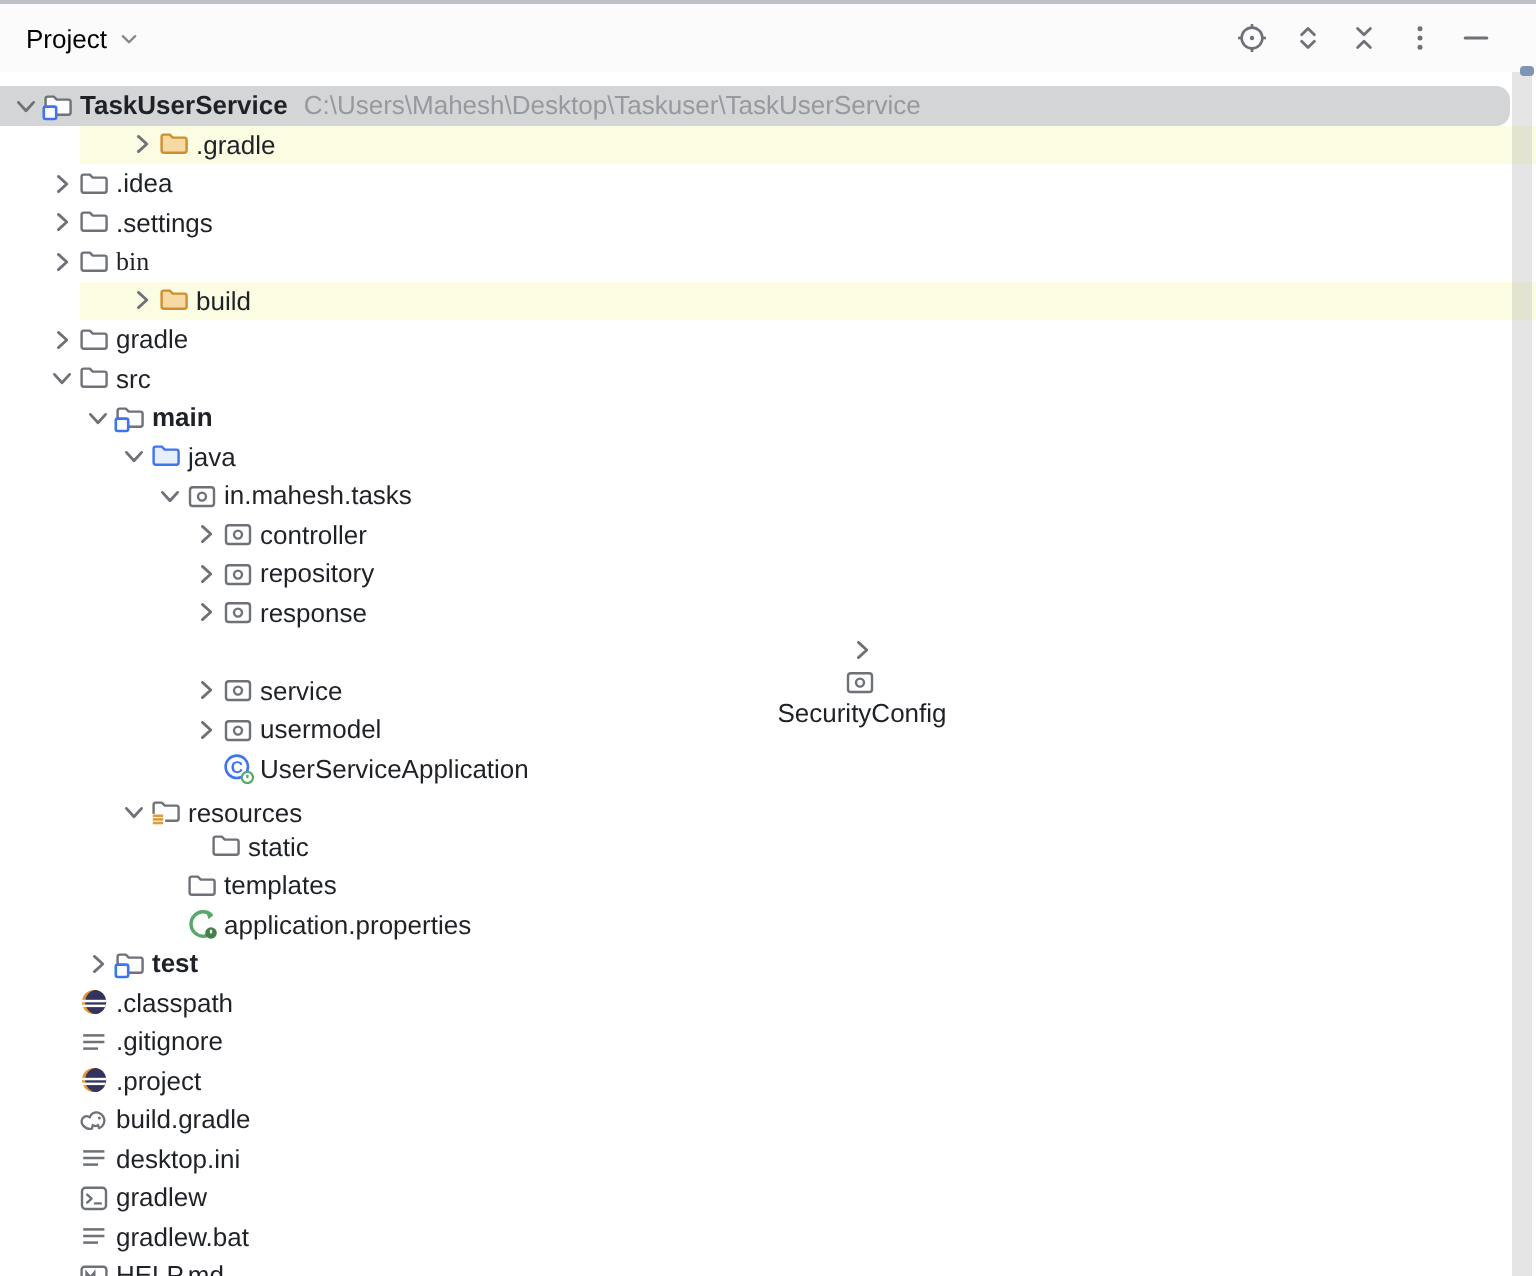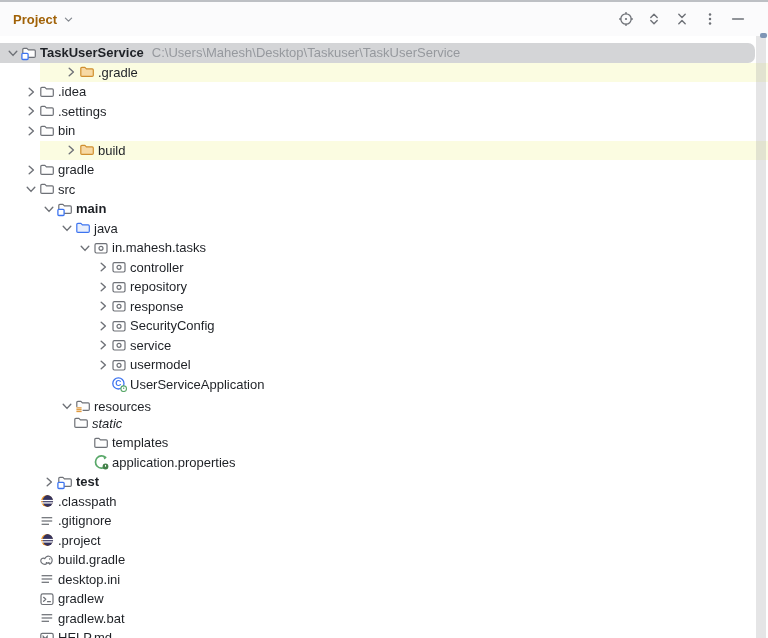--- a/index.html
+++ b/index.html
@@ -9,21 +9,21 @@
     font-family:"Liberation Sans","DejaVu Sans",sans-serif;
     font-size:13px;color:#1e2126;
     -webkit-font-smoothing:antialiased;
   }
   .top-border{position:absolute;top:0;left:0;right:0;height:2px;background:#bdc0c4;}
   .panel-header{
     position:absolute;top:2px;left:0;right:0;height:34px;
     background:#fbfbfc;display:flex;align-items:center;padding-left:13px;box-sizing:border-box;
   }
   .title-group{display:flex;align-items:center;gap:5px;cursor:default;}
-  .panel-title{font-weight:700;color:#a16207;}
+  .panel-title{font-weight:400;color:#000000;}
   .hdr-icons{margin-left:auto;display:flex;align-items:center;gap:12px;padding-right:22px;}
   .hdr-icons .hicon{width:16px;height:16px;display:inline-flex;align-items:center;justify-content:center;border-radius:4px;}
   .tree{position:absolute;top:36px;left:0;right:0;bottom:0;padding-top:7px;}
   .row{
     height:19.5px;display:flex;align-items:center;box-sizing:border-box;
     white-space:nowrap;width:100%;
   }
   .row.selected{background:#d4d5d7;width:calc(100% - 13px);border-radius:0 7px 7px 0;}
   .row.excluded{background:#fbfce1;margin-left:40px;}
   .chev{width:17px;height:16px;flex:0 0 17px;display:inline-flex;align-items:center;justify-content:center;}
@@ -134,21 +134,21 @@
           <path d="M6.2 4.2 L10.4 8 L6.2 11.8" fill="none" stroke="#6e7177" stroke-width="1.4" stroke-linecap="round" stroke-linejoin="round"></path>
         </svg>
       </span>
       <span class="ficon">
         <svg width="16" height="16" viewBox="0 0 16 16">
           <path d="M1.8 4.4 q0 -1.1 1.1 -1.1 h3 l1.5 1.5 h5.8 q1.1 0 1.1 1.1 v5.4 q0 1.1 -1.1 1.1 h-10.3 q-1.1 0 -1.1 -1.1 z" fill="#fdfdfd" stroke="#6e7177" stroke-width="1.2" stroke-linejoin="round"></path>
         </svg>
       </span>
       <span class="lbl">.settings</span>
     </div>
-    <div class="row" style="padding-left: 22px;">
+    <div class="row" style="padding-left: 22px; font-family: Liberation Serif, serif;">
       <span class="chev">
         <svg width="16" height="16" viewBox="0 0 16 16">
           <path d="M6.2 4.2 L10.4 8 L6.2 11.8" fill="none" stroke="#6e7177" stroke-width="1.4" stroke-linecap="round" stroke-linejoin="round"></path>
         </svg>
       </span>
       <span class="ficon">
         <svg width="16" height="16" viewBox="0 0 16 16">
           <path d="M1.8 4.4 q0 -1.1 1.1 -1.1 h3 l1.5 1.5 h5.8 q1.1 0 1.1 1.1 v5.4 q0 1.1 -1.1 1.1 h-10.3 q-1.1 0 -1.1 -1.1 z" fill="#fdfdfd" stroke="#6e7177" stroke-width="1.2" stroke-linejoin="round"></path>
         </svg>
       </span>
@@ -269,21 +269,21 @@
         </svg>
       </span>
       <span class="ficon">
         <svg width="16" height="16" viewBox="0 0 16 16">
           <rect x="2" y="3.6" width="12" height="9.4" rx="1.4" fill="#fff" stroke="#6e7177" stroke-width="1.2"></rect>
           <circle cx="8" cy="8.3" r="2" fill="#fff" stroke="#6e7177" stroke-width="1.2"></circle>
         </svg>
       </span>
       <span class="lbl">response</span>
     </div>
-    <div class="row" style="padding-left: 94px;">
+    <div class="row" style="padding-left: 94px; flex-direction: column;">
       <span class="chev">
         <svg width="16" height="16" viewBox="0 0 16 16">
           <path d="M6.2 4.2 L10.4 8 L6.2 11.8" fill="none" stroke="#6e7177" stroke-width="1.4" stroke-linecap="round" stroke-linejoin="round"></path>
         </svg>
       </span>
       <span class="ficon">
         <svg width="16" height="16" viewBox="0 0 16 16">
           <rect x="2" y="3.6" width="12" height="9.4" rx="1.4" fill="#fff" stroke="#6e7177" stroke-width="1.2"></rect>
           <circle cx="8" cy="8.3" r="2" fill="#fff" stroke="#6e7177" stroke-width="1.2"></circle>
         </svg>
@@ -340,21 +340,21 @@
         <svg width="16" height="16" viewBox="0 0 16 16">
           <path d="M1.8 4.4 q0 -1.1 1.1 -1.1 h3 l1.5 1.5 h5.8 q1.1 0 1.1 1.1 v5.4 q0 1.1 -1.1 1.1 h-10.3 q-1.1 0 -1.1 -1.1 z" fill="#fdfdfd" stroke="#6e7177" stroke-width="1.2" stroke-linejoin="round"></path>
           <rect x="0.6" y="8.9" width="7" height="6" fill="#fff"></rect>
           <line x1="1.4" y1="9.9" x2="6.6" y2="9.9" stroke="#e09a3e" stroke-width="1.3"></line>
           <line x1="1.4" y1="11.7" x2="6.6" y2="11.7" stroke="#e09a3e" stroke-width="1.3"></line>
           <line x1="1.4" y1="13.5" x2="6.6" y2="13.5" stroke="#e09a3e" stroke-width="1.3"></line>
         </svg>
       </span>
       <span class="lbl">resources</span>
     </div>
-    <div class="row" style="padding-left: 56px; font-style: italic;">
+    <div class="row" style="padding-left: 88px;">
       <span class="chev"></span>
       <span class="ficon">
         <svg width="16" height="16" viewBox="0 0 16 16">
           <path d="M1.8 4.4 q0 -1.1 1.1 -1.1 h3 l1.5 1.5 h5.8 q1.1 0 1.1 1.1 v5.4 q0 1.1 -1.1 1.1 h-10.3 q-1.1 0 -1.1 -1.1 z" fill="#fdfdfd" stroke="#6e7177" stroke-width="1.2" stroke-linejoin="round"></path>
         </svg>
       </span>
       <span class="lbl">static</span>
     </div>
     <div class="row" style="padding-left: 76px;">
       <span class="chev"></span>

